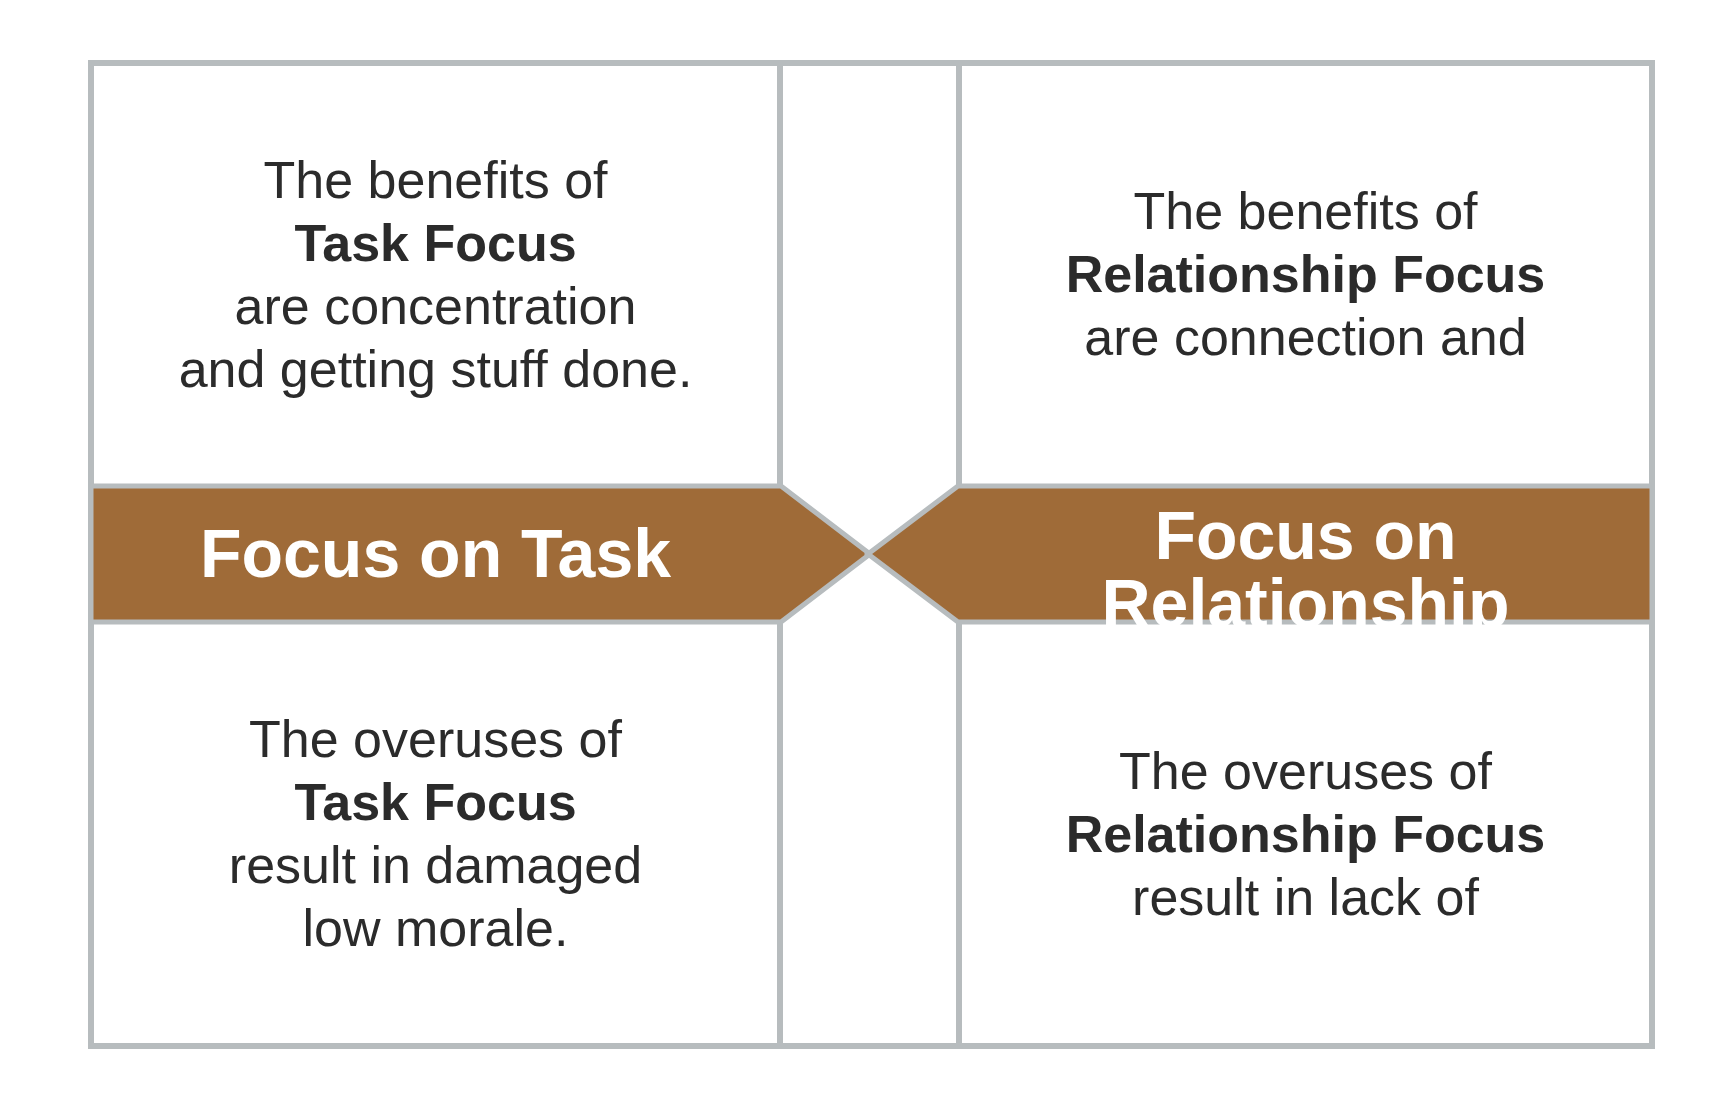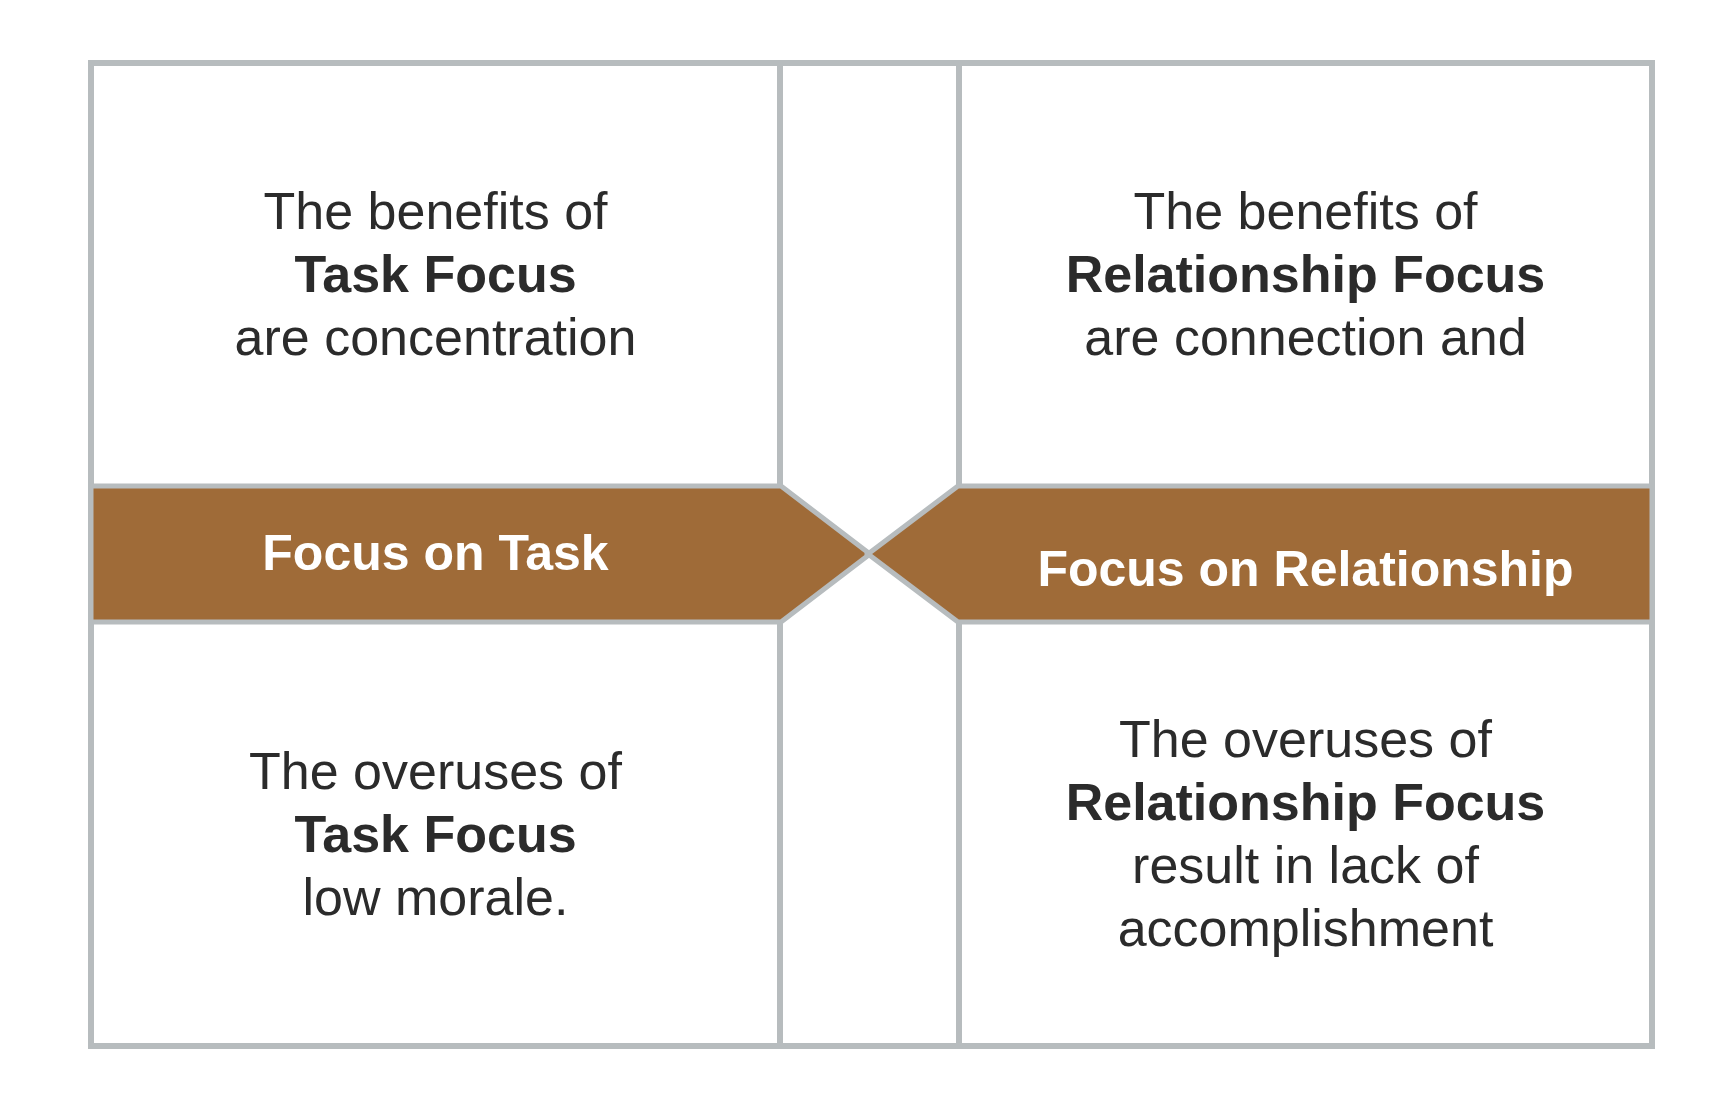--- a/index.html
+++ b/index.html
@@ -52,21 +52,21 @@
   .q-top-right   { left: 950px; top: 66px;  width: 687px; height: 417px; }
   .q-bottom-left { left: 82px;  top: 625px; width: 683px; height: 418px; }
   .q-bottom-right{ left: 950px; top: 625px; width: 687px; height: 418px; }
   .band-label {
     position: absolute;
     display: flex;
     align-items: center;
     justify-content: center;
     text-align: center;
     color: var(--band-text, #ffffff);
-    font-size: 50px;
+    font-size: 68px;
     font-weight: 700;
     line-height: 1;
   }
   .band-label-left  { left: 82px;  top: 488px; width: 683px; height: 130px; }
   .band-label-right { left: 950px; top: 488px; width: 687px; height: 162px; }
 </style>
 </head>
 <body>
 
 <div class="canvas">
@@ -76,37 +76,38 @@
     <line class="divider" x1="768" y1="63" x2="768" y2="1046" stroke-width="6"></line>
     <line class="divider" x1="947" y1="63" x2="947" y2="1046" stroke-width="6"></line>
     <polygon class="band-shape" points="79,486 769,486 858,554 769,622 79,622" stroke-width="5"></polygon>
     <polygon class="band-shape" points="856,554 946,486 1640,486 1640,622 946,622" stroke-width="5"></polygon>
   </svg>
 
   <div class="quad q-top-left">
     <div>The benefits of</div>
     <div class="emph">Task Focus</div>
     <div>are concentration</div>
+    <div>and getting stuff done.</div>
   </div>
 
   <div class="quad q-top-right">
     <div>The benefits of</div>
     <div class="emph">Relationship Focus</div>
     <div>are connection and</div>
   </div>
 
   <div class="quad q-bottom-left">
     <div>The overuses of</div>
     <div class="emph">Task Focus</div>
+    <div>result in damaged</div>
     <div>low morale.</div>
   </div>
 
   <div class="quad q-bottom-right">
     <div>The overuses of</div>
     <div class="emph">Relationship Focus</div>
     <div>result in lack of</div>
-    <div>accomplishment</div>
   </div>
 
   <div class="band-label band-label-left">Focus on Task</div>
   <div class="band-label band-label-right">Focus on Relationship</div>
 
 </div>
 
 </body></html>

